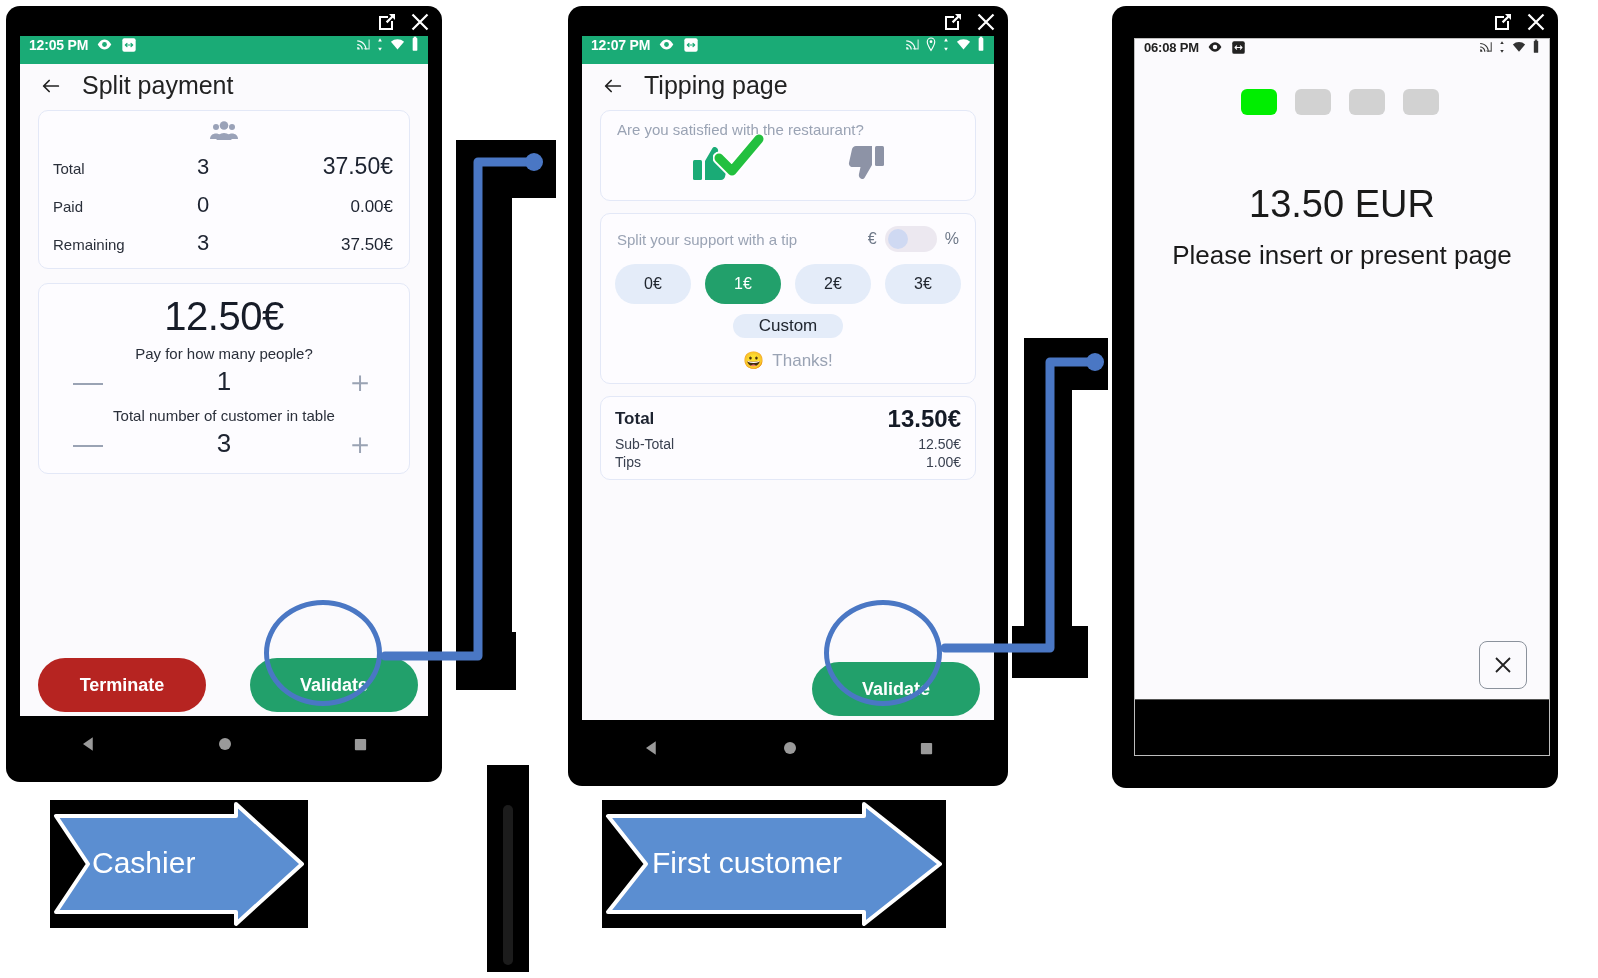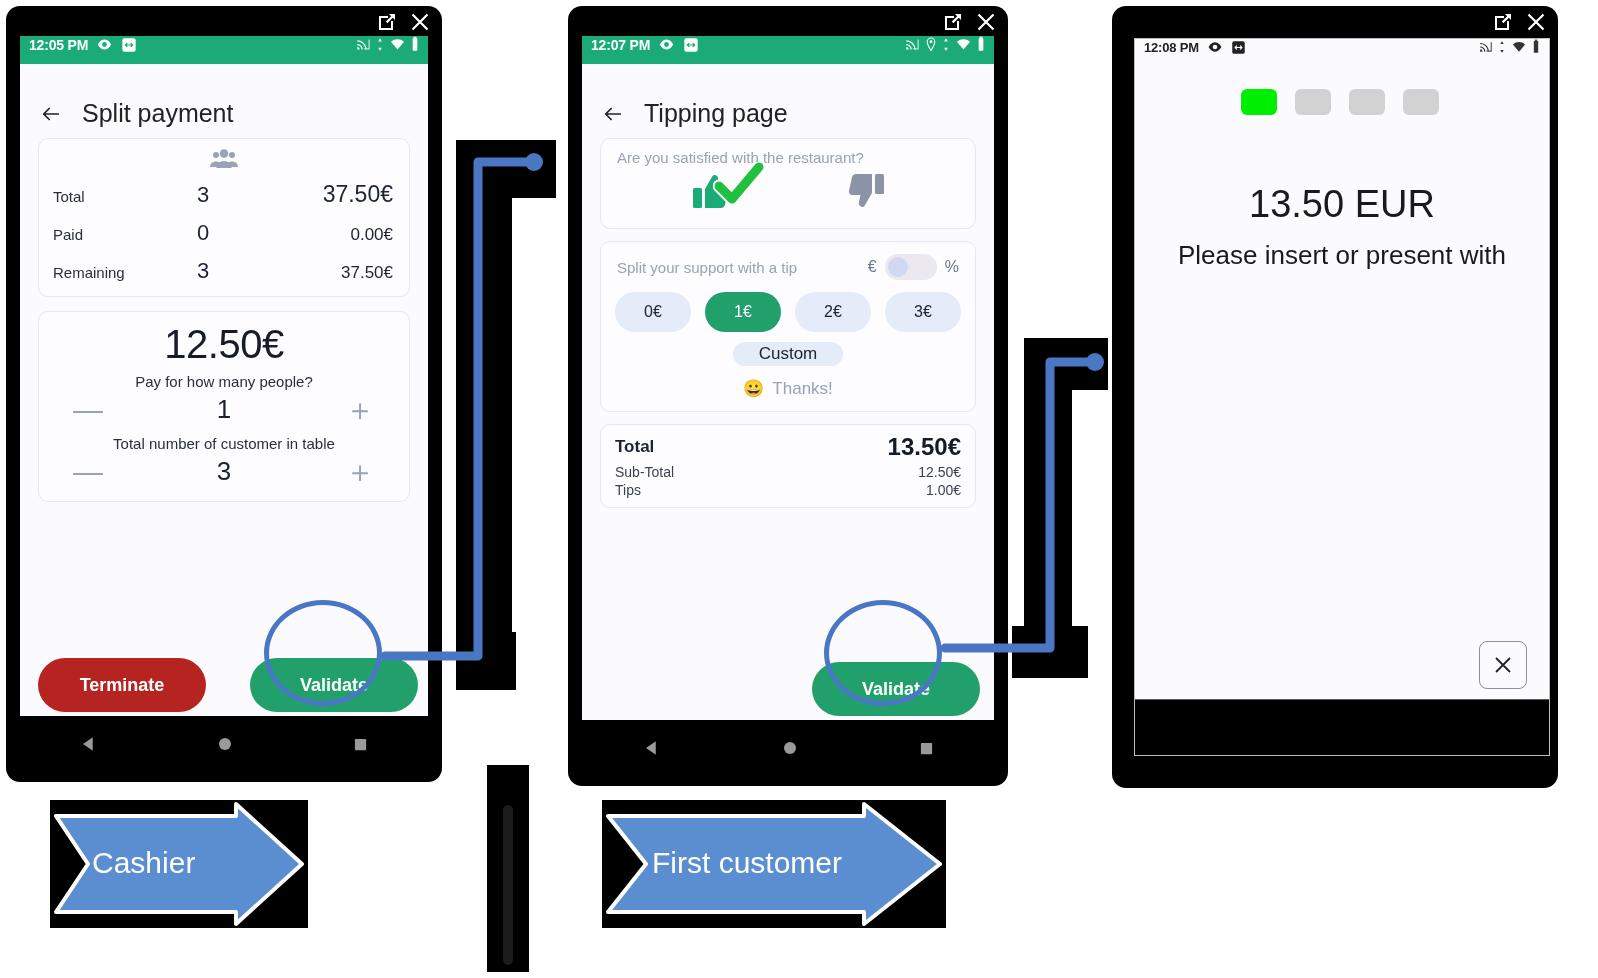--- a/index.html
+++ b/index.html
@@ -33,21 +33,21 @@
     font-size: 14px; font-weight: bold;
     letter-spacing: -0.2px;
   }
   .statusbar.green { background: #1aab76; }
   .statusbar.light { background: #fbfafd; color: #222; }
   .sb-left { display: flex; align-items: center; gap: 8px; }
   .sb-right { margin-left: auto; display: flex; align-items: center; gap: 5px; }
   .sb-ico { display: block; }
 
   
-  .appbar { display: flex; align-items: center; gap: 18px; padding: 7px 18px 10px 18px; margin-top: 28px; }
+  .appbar { display: flex; align-items: center; gap: 18px; padding: 7px 18px 10px 18px; }
   .appbar-title { font-size: 25px; color: #222; font-weight: normal; }
   .back-arrow { width: 26px; height: 22px; display: block; }
 
   
   .card {
     margin: 0 18px; background: #fdfcff;
     border: 1px solid #e3e8f7; border-radius: 10px;
   }
 
   
@@ -460,21 +460,21 @@
       </svg>
       <svg class="wc-icon" viewBox="0 0 24 24">
         <path d="M4.5 4.5 L19.5 19.5 M19.5 4.5 L4.5 19.5" stroke="#fff" stroke-width="2.2" fill="none"></path>
       </svg>
     </div>
 
     <div class="screen" style="left:22px; right:8px; top:32px; height:718px; border:1px solid #bdbdbd;">
 
       <div class="statusbar light">
         <div class="sb-left">
-          <span style="font-size:13px;">12:08 PM</span>
+          <span style="font-size:13px;">06:08 PM</span>
           <svg class="sb-ico" width="16" height="16" viewBox="0 0 24 24">
             <path d="M12 5C6 5 2.5 12 2.5 12S6 19 12 19s9.5-7 9.5-7S18 5 12 5z" fill="#222"></path>
             <circle cx="12" cy="12" r="3.4" fill="#fbfafd"></circle>
           </svg>
           <svg class="sb-ico" width="15" height="15" viewBox="0 0 24 24">
             <rect x="2" y="2" width="20" height="20" rx="3" fill="#222"></rect>
             <path d="M7 12h10M9 9.5 6.5 12 9 14.5M15 9.5 17.5 12 15 14.5" stroke="#fbfafd" stroke-width="1.8" fill="none" stroke-linecap="round" stroke-linejoin="round"></path>
           </svg>
         </div>
         <div class="sb-right">
@@ -496,21 +496,21 @@
       </div>
 
       <div class="term-dots">
         <div class="term-dot active"></div>
         <div class="term-dot"></div>
         <div class="term-dot"></div>
         <div class="term-dot"></div>
       </div>
 
       <div class="term-amount">13.50 EUR</div>
-      <div class="term-msg">Please insert or present with</div>
+      <div class="term-msg">Please insert or present page</div>
 
       <div class="term-close">
         <svg width="24" height="24" viewBox="0 0 24 24">
           <path d="M5 5 L19 19 M19 5 L5 19" stroke="#222" stroke-width="1.8" fill="none"></path>
         </svg>
       </div>
 
       <div class="term-navbar"></div>
     </div>
   </div>

